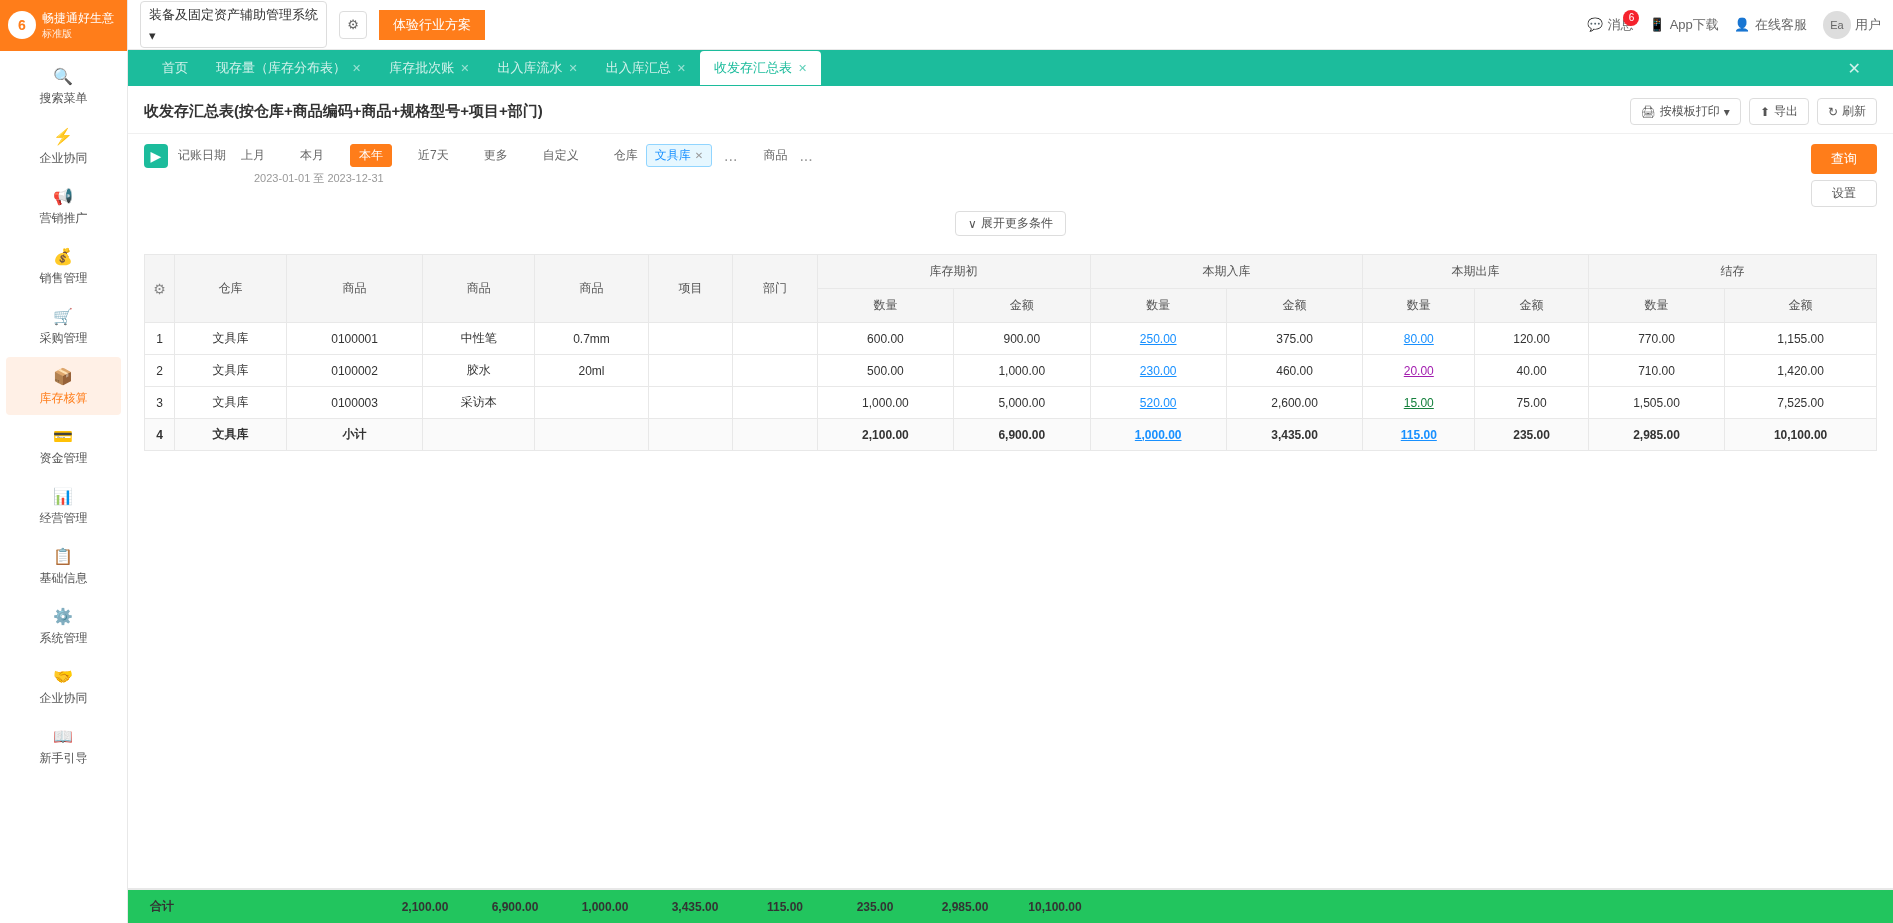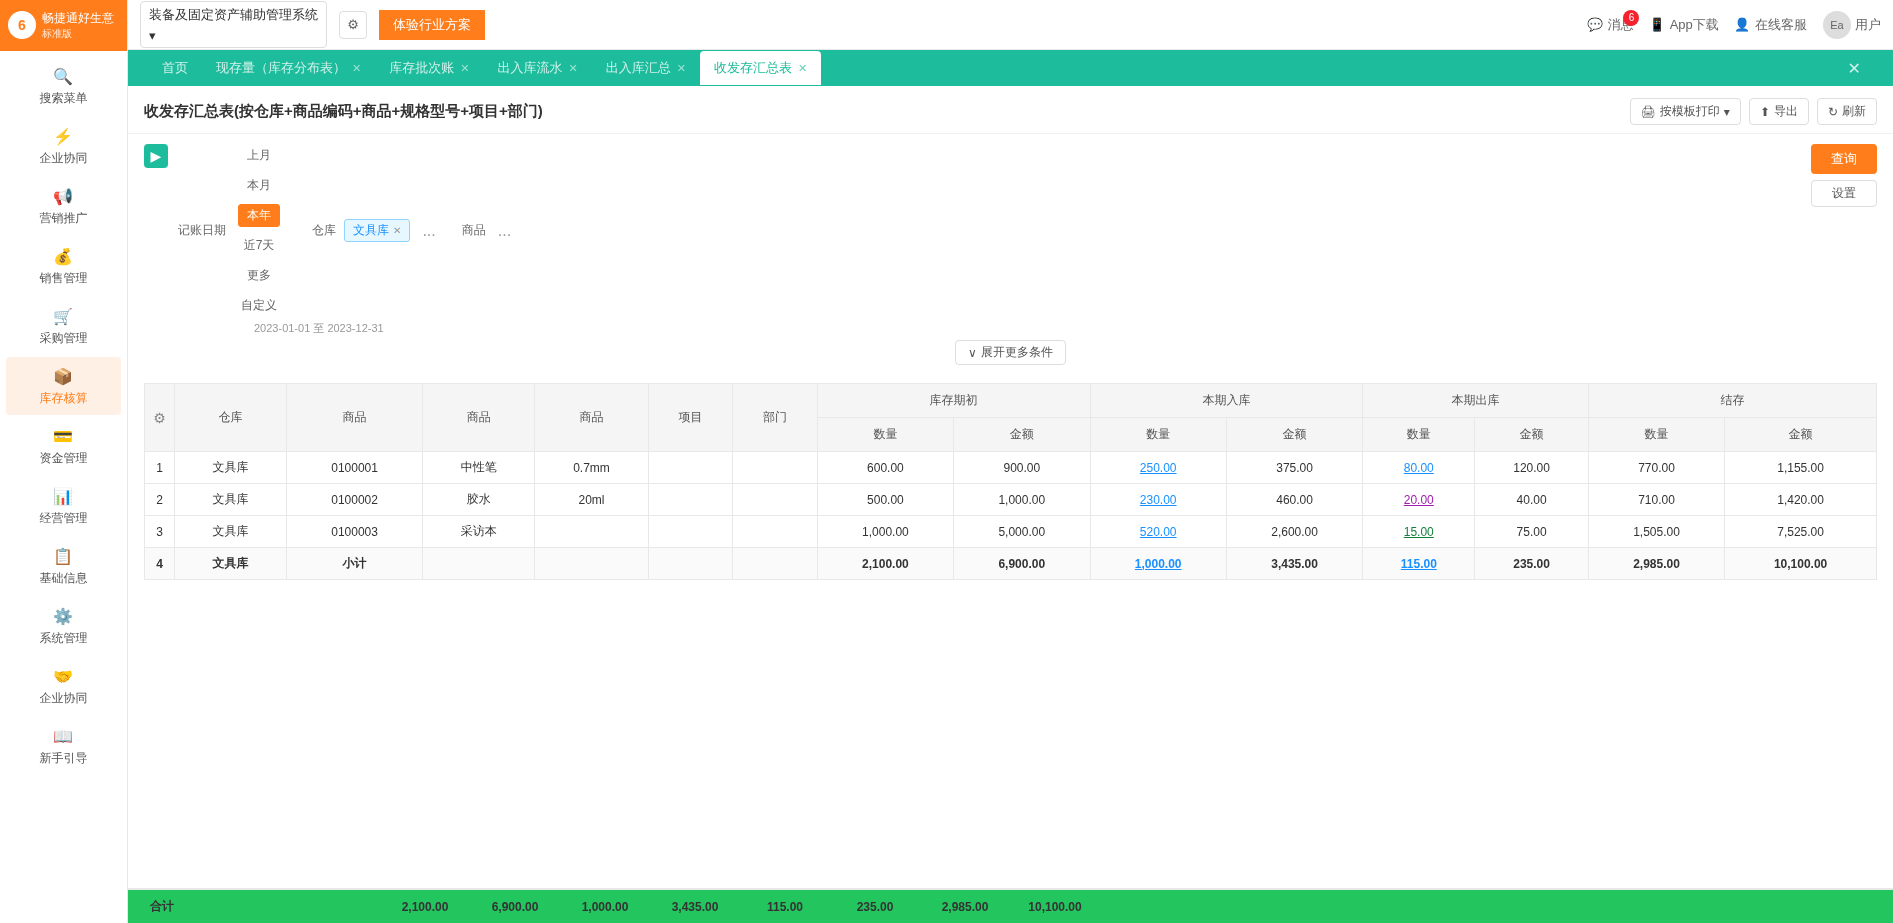--- a/index.html
+++ b/index.html
@@ -45,21 +45,21 @@
     .content-area { flex: 1; background: #fff; overflow: auto; padding: 0; }
 
     
     .page-header { padding: 12px 16px 8px; border-bottom: 1px solid #f0f0f0; display: flex; align-items: center; justify-content: space-between; }
     .page-title { font-size: 15px; font-weight: bold; color: #333; }
     .page-actions { display: flex; align-items: center; gap: 8px; }
     .page-action-btn { display: flex; align-items: center; gap: 4px; padding: 4px 10px; border: 1px solid #ddd; border-radius: 4px; cursor: pointer; font-size: 12px; color: #555; background: #fff; }
     .filter-expand-btn { width: 24px; height: 24px; background: #1cbc9c; color: #fff; border: none; border-radius: 4px; cursor: pointer; display: flex; align-items: center; justify-content: center; font-size: 14px; }
     .filter-section { display: flex; align-items: center; gap: 6px; justify-content: center; }
     .filter-label { color: #666; font-size: 12px; white-space: nowrap; }
-    .date-filter { display: flex; align-items: center; gap: 7px; flex-direction: column; }
+    .date-filter { display: flex; align-items: center; gap: 17px; }
     .date-btn { padding: 2px 8px; border-radius: 3px; cursor: pointer; font-size: 12px; color: #666; border: 1px solid transparent; }
     .date-btn.active { background: #ff7d1a; color: #fff; border-color: #ff7d1a; border-radius: 3px; }
     .date-range { font-size: 11px; color: #999; margin-left: 4px; }
     .tag-item { display: flex; align-items: center; gap: 4px; background: #e6f7ff; border: 1px solid #91d5ff; border-radius: 3px; padding: 2px 8px; font-size: 12px; color: #1890ff; }
     .tag-close { cursor: pointer; color: #999; font-size: 10px; }
     .more-dots { color: #999; cursor: pointer; font-size: 16px; margin-left: 4px; }
     .expand-more { border: 1px solid #ddd; border-radius: 4px; padding: 3px 12px; font-size: 12px; color: #555; cursor: pointer; display: flex; align-items: center; gap: 4px; margin: 0 auto; }
 
     .filter-row2 { padding: 4px 16px 10px; display: flex; justify-content: center; }
     .query-btn { background: #ff7d1a; color: #fff; border: none; border-radius: 4px; padding: 6px 20px; cursor: pointer; font-size: 13px; }

